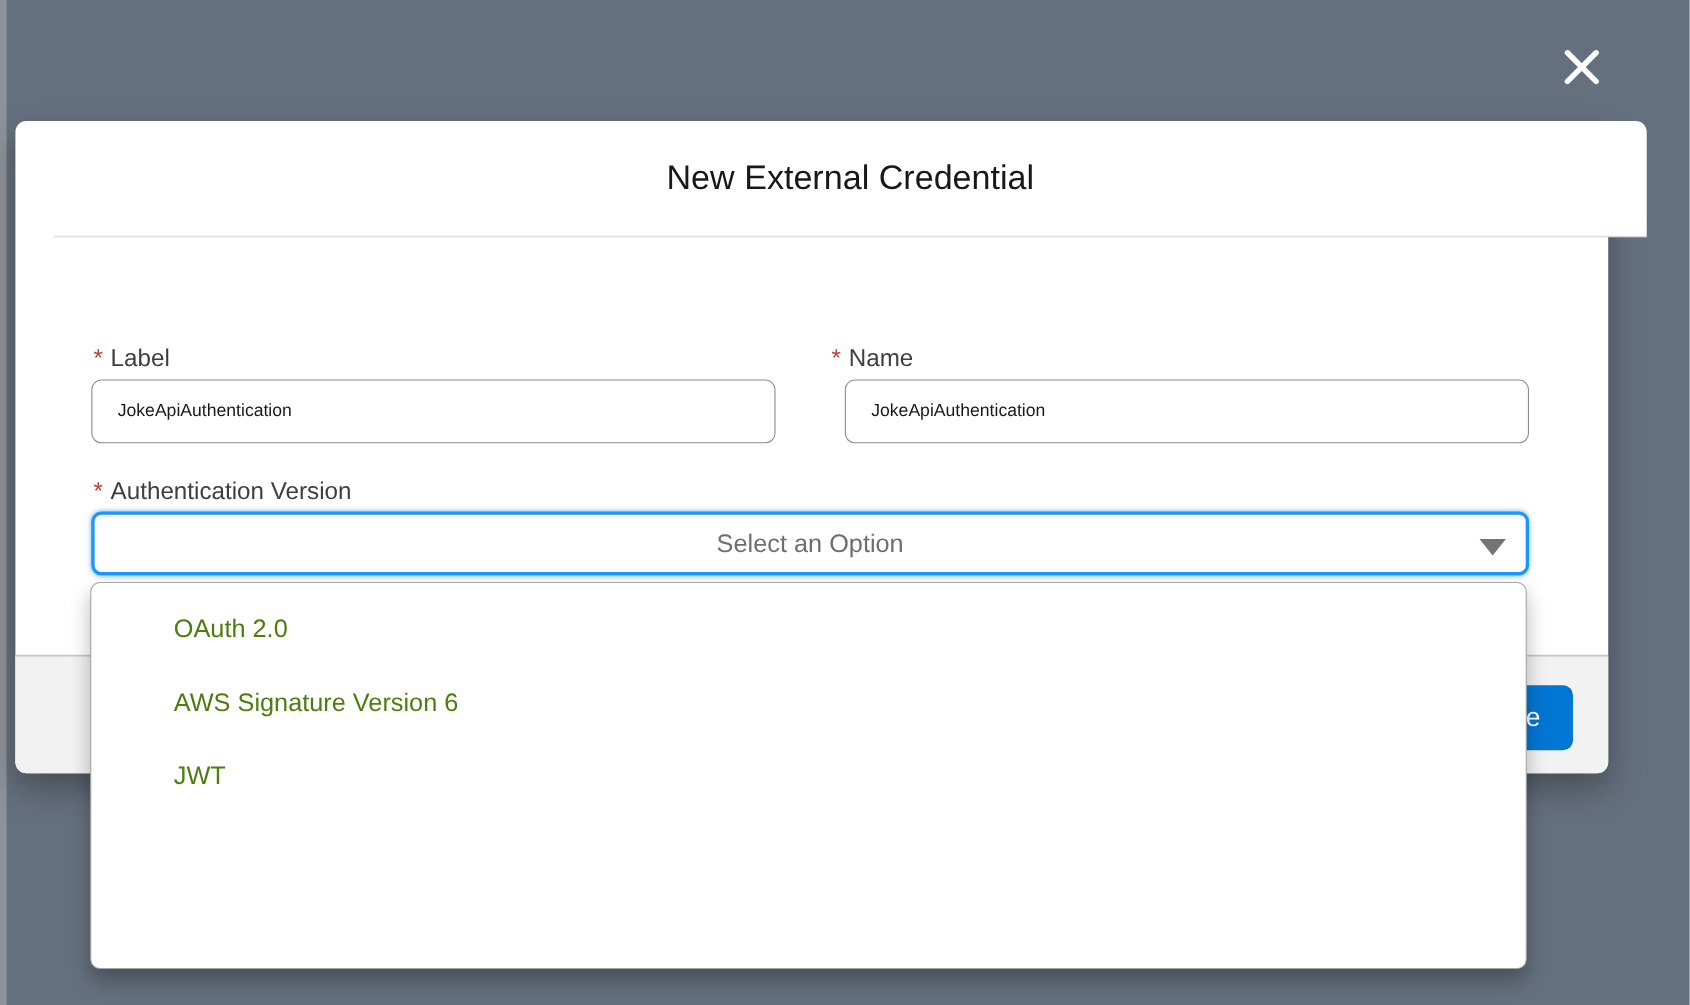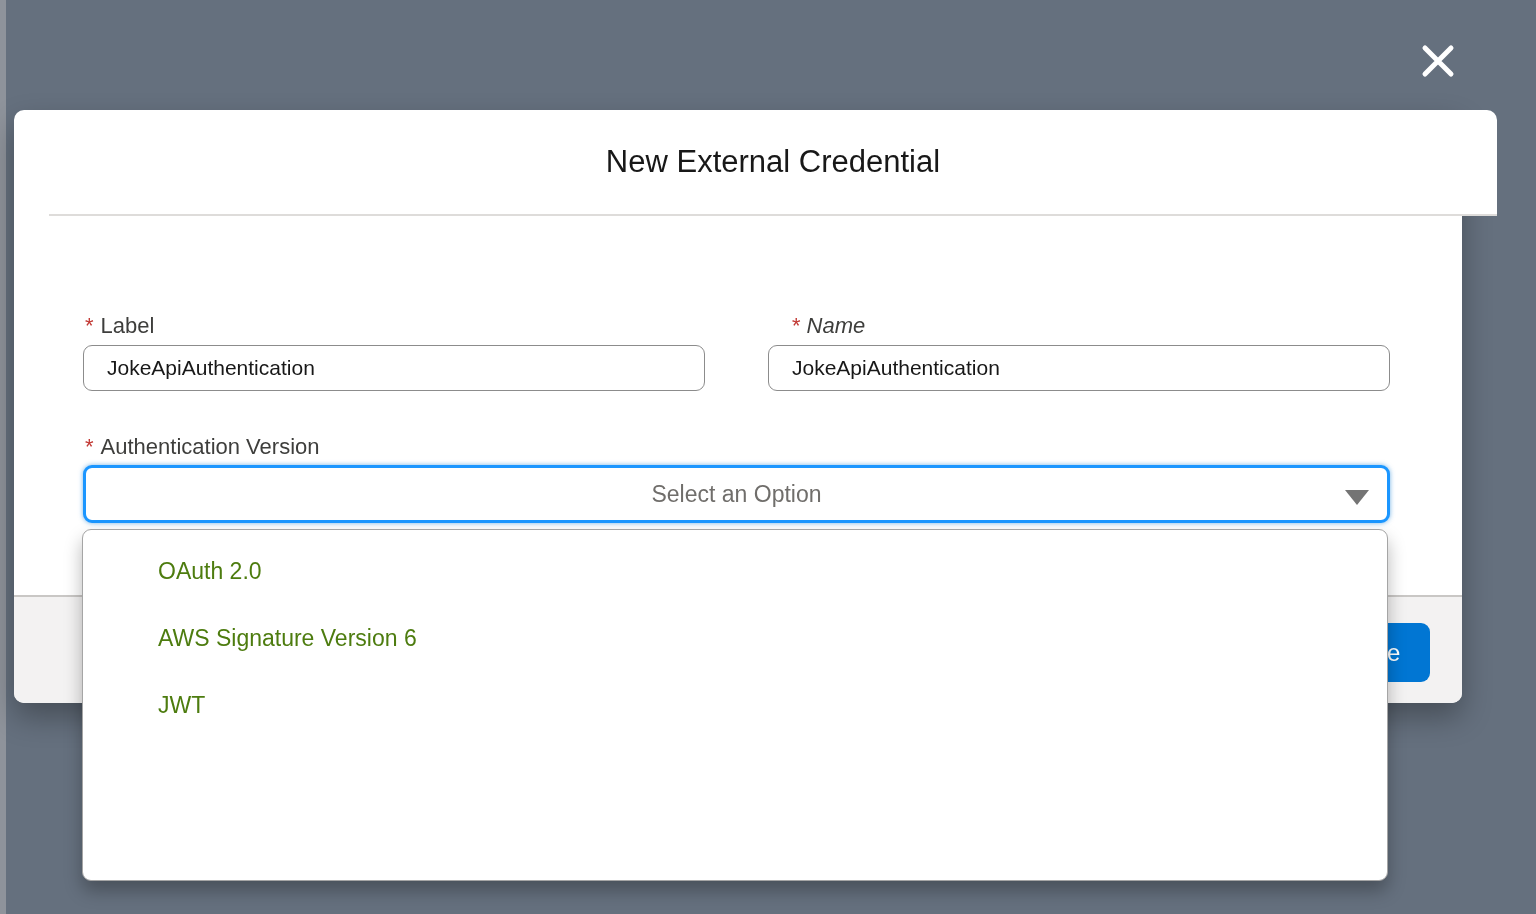--- a/index.html
+++ b/index.html
@@ -31,21 +31,21 @@
     display:flex; align-items:center; justify-content:center;
     border-radius:10px 10px 0 0; background:#fff;margin-left:35px;
   }
   .modal-title { font-size:31px; font-weight:400; color:#181818; }
   .field-label {
     position:absolute; font-size:22px; color:#3e3e3c; line-height:28px;
     white-space:nowrap;
   }
   .req { color:#c23934; margin-right:7px; }
   .text-input {
-    position:absolute; height:46px; font-size:21px; color:#181818;
+    position:absolute; height:58px; font-size:16px; color:#181818;
     border:1.5px solid #8c8c8c; border-radius:9px; padding:0 23px;
     background:#fff; outline:none; font-family:inherit;
   }
   .label-input { left:69px; top:235px; width:622px; }
   .name-input  { left:754px; top:235px; width:622px; }
   .combobox {
     position:absolute; left:69px; top:355px; width:1307px; height:58px;
     background:#fff; border:3px solid #1b96ff; border-radius:9px;
     box-shadow:0 0 5px rgba(1,118,211,0.55);
     display:flex; align-items:center; padding:0 24px; cursor:pointer;justify-content:center;
@@ -98,21 +98,21 @@
 
   <div class="modal-header">
     <h1 class="modal-title">New External Credential</h1>
   </div>
 
   <div class="field-label" style="left:71px; top:202px;">
     <span class="req">*</span><span>Label</span>
   </div>
   <input type="text" class="text-input label-input" value="JokeApiAuthentication" style="">
 
-  <div class="field-label" style="left:777px; top:202px;font-style:italic;">
+  <div class="field-label" style="left:742px; top:202px;">
     <span class="req">*</span><span>Name</span>
   </div>
   <input type="text" class="text-input name-input" value="JokeApiAuthentication" style="">
 
   <div class="field-label" style="left:71px; top:323px;">
     <span class="req">*</span><span>Authentication Version</span>
   </div>
   <div class="combobox">
     <span class="combobox-placeholder">Select an Option</span>
     <span class="chevron-down"></span>

